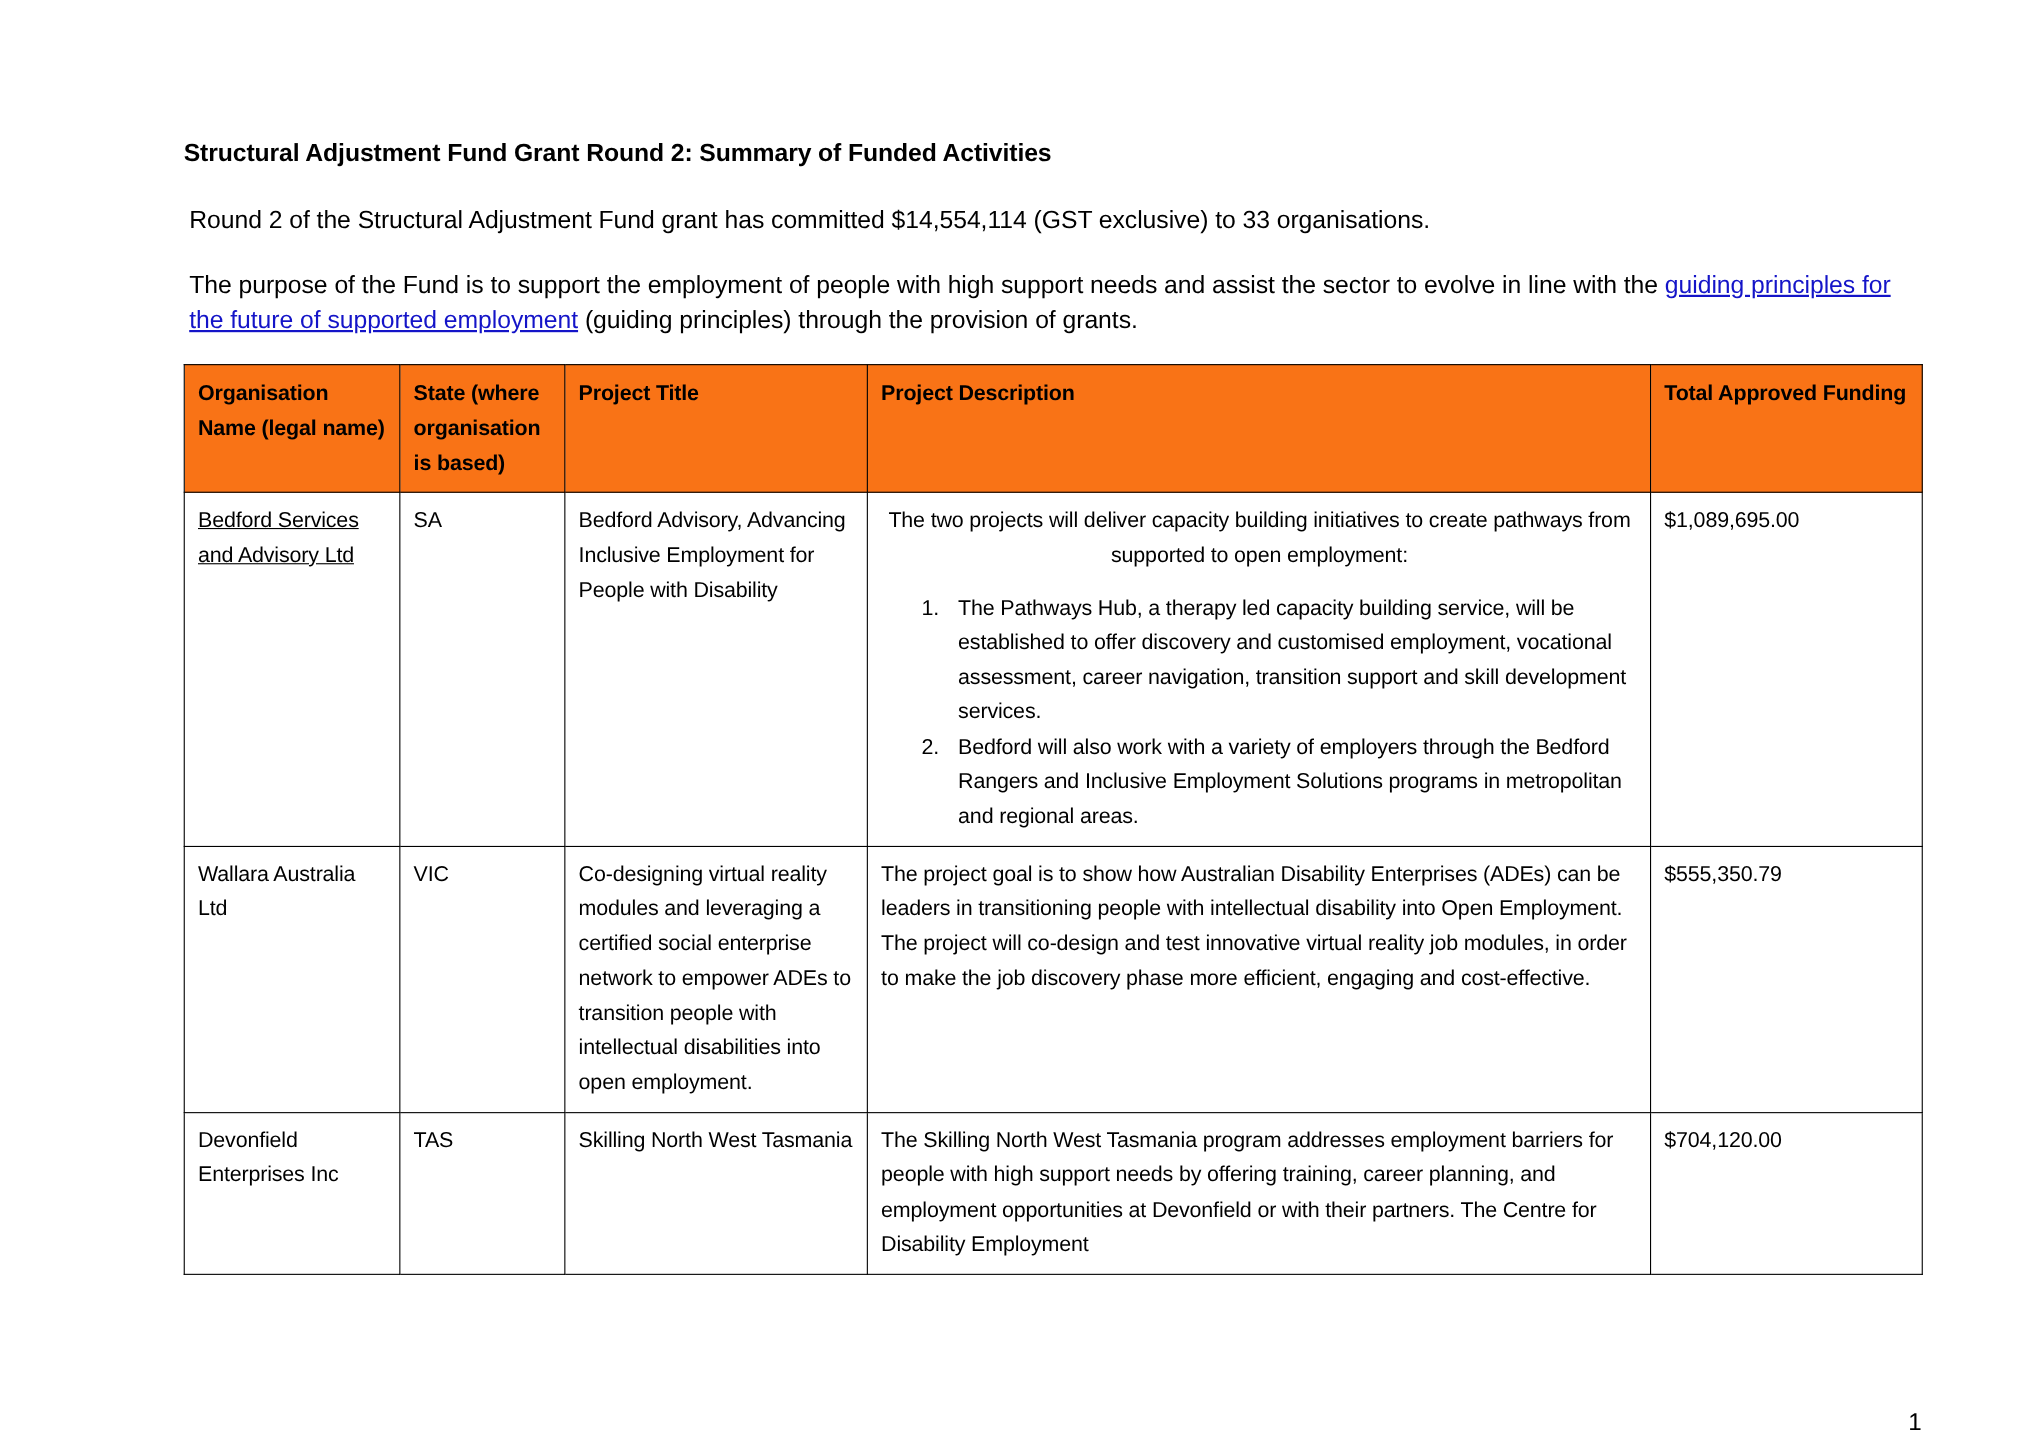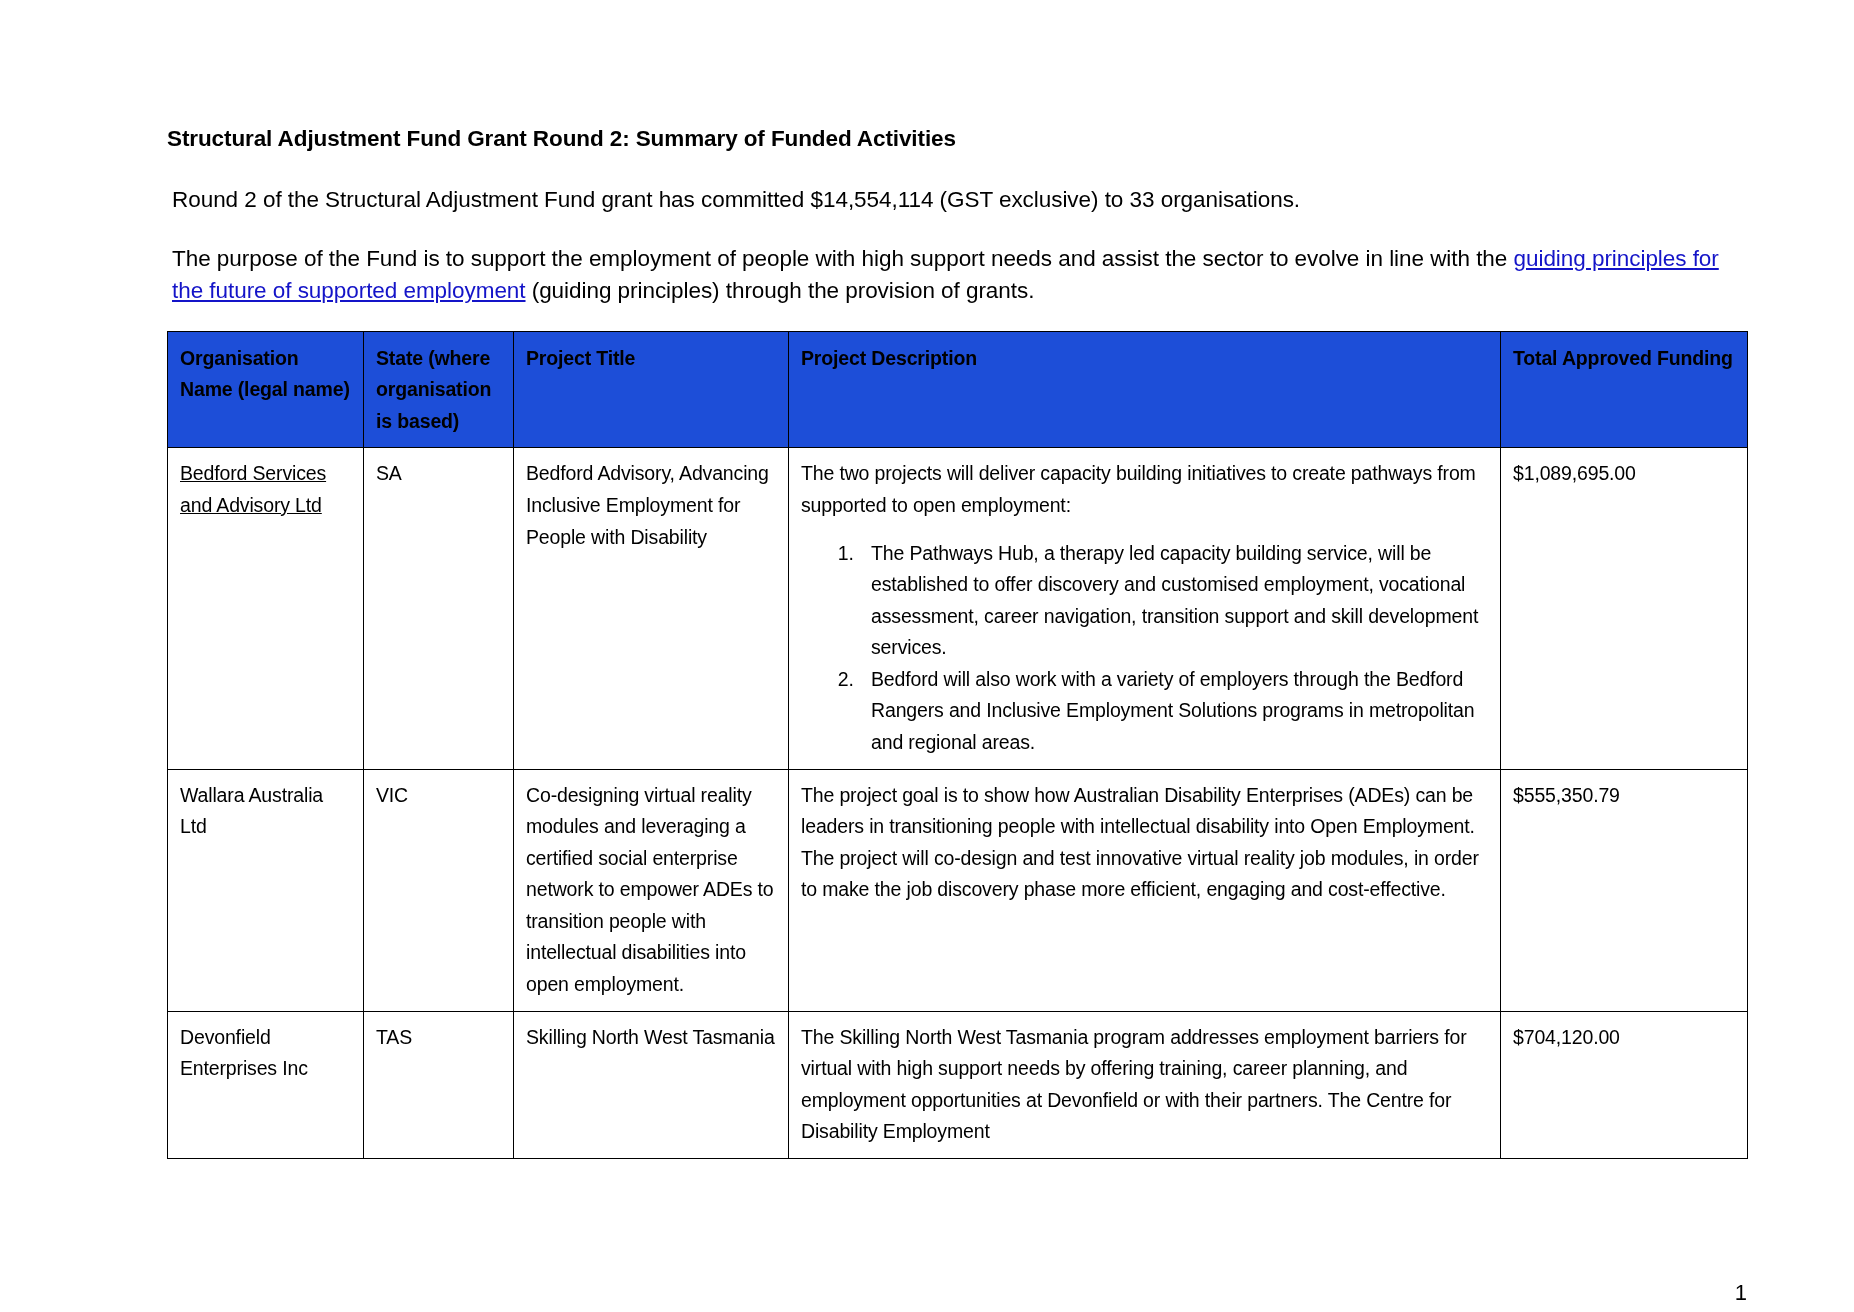--- a/index.html
+++ b/index.html
@@ -69,39 +69,40 @@
     vertical-align: top;
     padding: 10px 11px 10px 12px;
     font-family: "Liberation Sans", sans-serif;
     font-size: 19.5px;
     line-height: 1.62;
     text-align: left;
     font-weight: normal;
     letter-spacing: -0.15px;
   }
   table.grant-table thead th {
-    background: #1d4ed8;
+    background: #f97316;
     font-weight: bold;
     vertical-align: top;
     padding-top: 11px;
     height: 95px;
     box-sizing: border-box;
   }
   th.h-desc, th.h-funding {
     vertical-align: middle;
   }
   
   col.c-org      { width: 196px; }
   col.c-state    { width: 150px; }
   col.c-title    { width: 275px; }
   col.c-desc     { width: 712px; }
   col.c-funding  { width: 247px; }
 
   .cell-p {
     margin: 0;
+    text-align: center;
   }
   ol.proj-list {
     margin: 16px 0 0 0;
     padding-left: 58px;
     list-style-type: decimal;
   }
   ol.proj-list li {
     margin: 0;
     padding-left: 12px;
     line-height: 1.62;
@@ -174,21 +175,21 @@
           <td>VIC</td>
           <td>Co-designing virtual reality modules and leveraging a certified social enterprise network to empower ADEs to transition people with intellectual disabilities into open employment.</td>
           <td>The project goal is to show how Australian Disability Enterprises (ADEs) can be leaders in transitioning people with intellectual disability into Open Employment. The project will co-design and test innovative virtual reality job modules, in order to make the job discovery phase more efficient, engaging and cost-effective.</td>
           <td>$555,350.79</td>
         </tr>
 
         <tr>
           <td class="row-tall-c">Devonfield Enterprises Inc</td>
           <td>TAS</td>
           <td>Skilling North West Tasmania</td>
-          <td>The Skilling North West Tasmania program addresses employment barriers for virtual with high support needs by offering training, career planning, and employment opportunities at Devonfield or with their partners.  The Centre for Disability Employment</td>
+          <td>The Skilling North West Tasmania program addresses employment barriers for people with high support needs by offering training, career planning, and employment opportunities at Devonfield or with their partners.  The Centre for Disability Employment</td>
           <td>$704,120.00</td>
         </tr>
 
       </tbody>
     </table>
 
     <div class="pageno">1</div>
 
   </div>
 </div>

